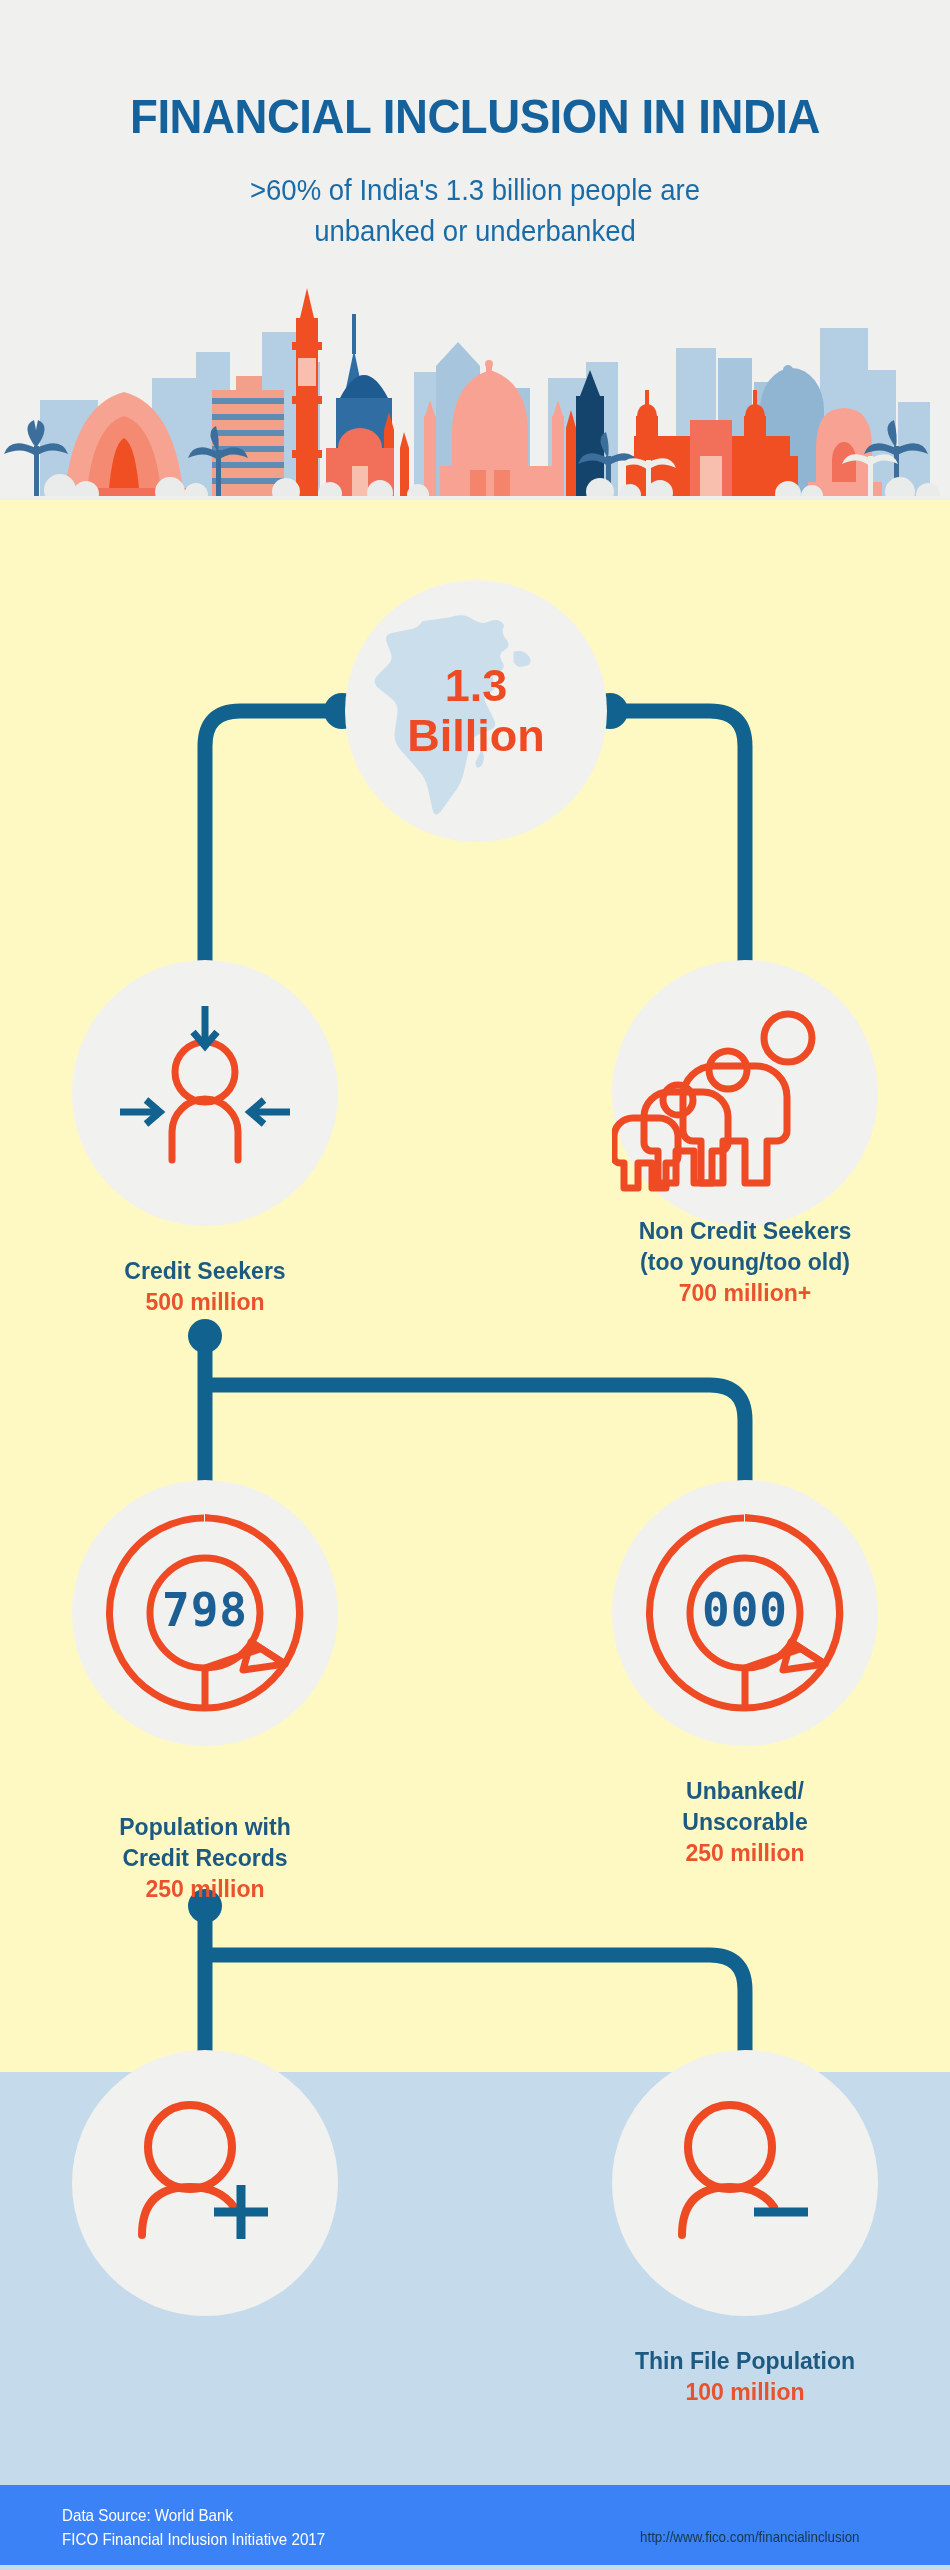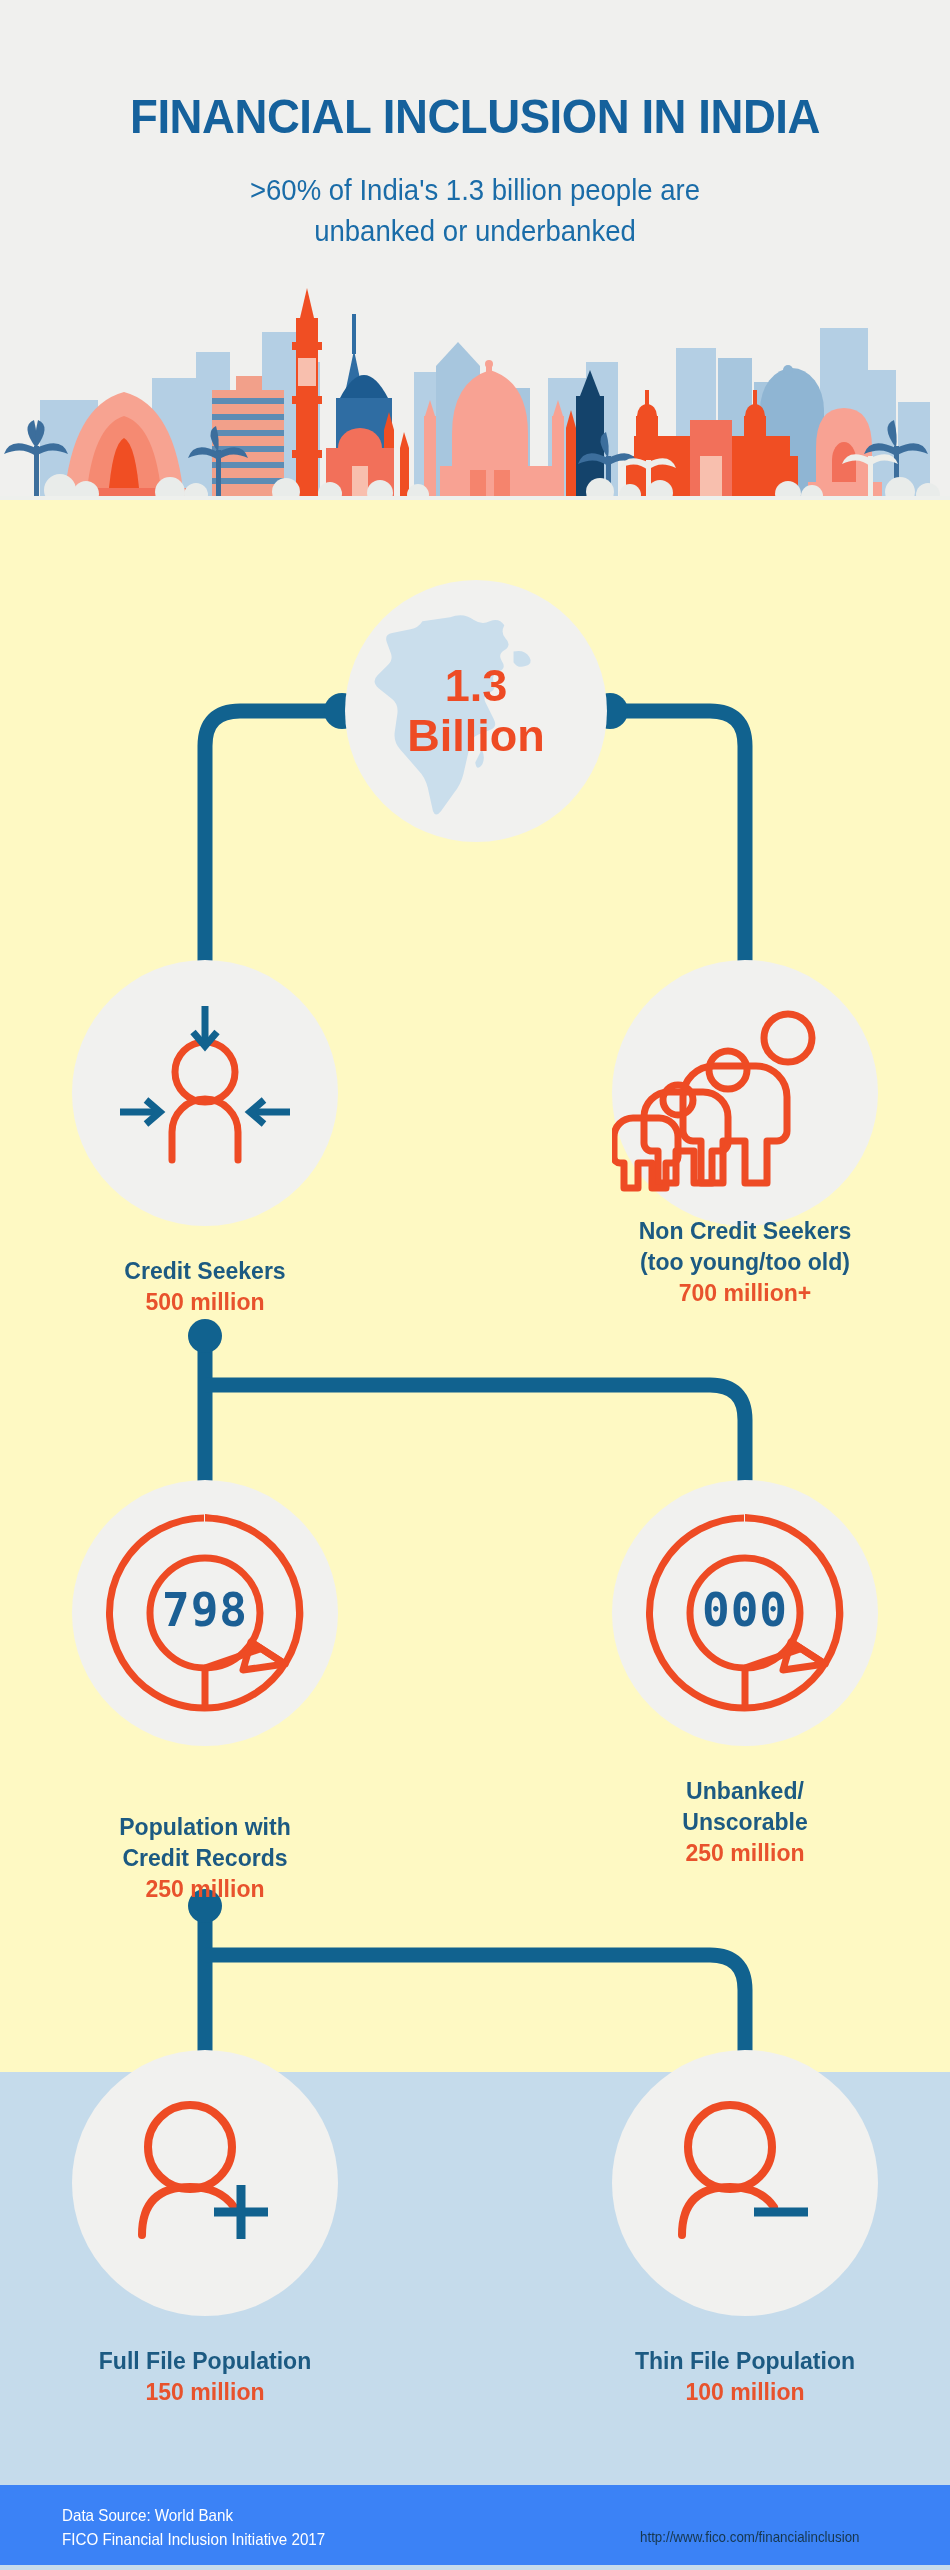--- a/index.html
+++ b/index.html
@@ -401,24 +401,20 @@
     <svg style="position:absolute;left:72px;top:1550px;" width="266" height="266">
       <g fill="none" stroke="#ee4b24" stroke-width="8" stroke-linecap="round">
         <circle cx="118" cy="97" r="42"></circle>
         <path d="M70 185 q0 -48 48 -48 q30 0 44 20"></path>
       </g>
       <g stroke="#11628f" stroke-width="9" stroke-linecap="butt">
         <path d="M142 162 h54"></path>
         <path d="M169 135 v54"></path>
       </g>
     </svg>
-    <div class="lbl lbl-l4">
-      <div class="name">Full File Population</div>
-      <div class="val">150 million</div>
-    </div>
 
     <div class="circle c-r4"></div>
     <svg style="position:absolute;left:612px;top:1550px;" width="266" height="266">
       <g fill="none" stroke="#ee4b24" stroke-width="8" stroke-linecap="round">
         <circle cx="118" cy="97" r="42"></circle>
         <path d="M70 185 q0 -48 48 -48 q30 0 44 20"></path>
       </g>
       <g stroke="#11628f" stroke-width="9" stroke-linecap="butt">
         <path d="M142 162 h54"></path>
       </g>

